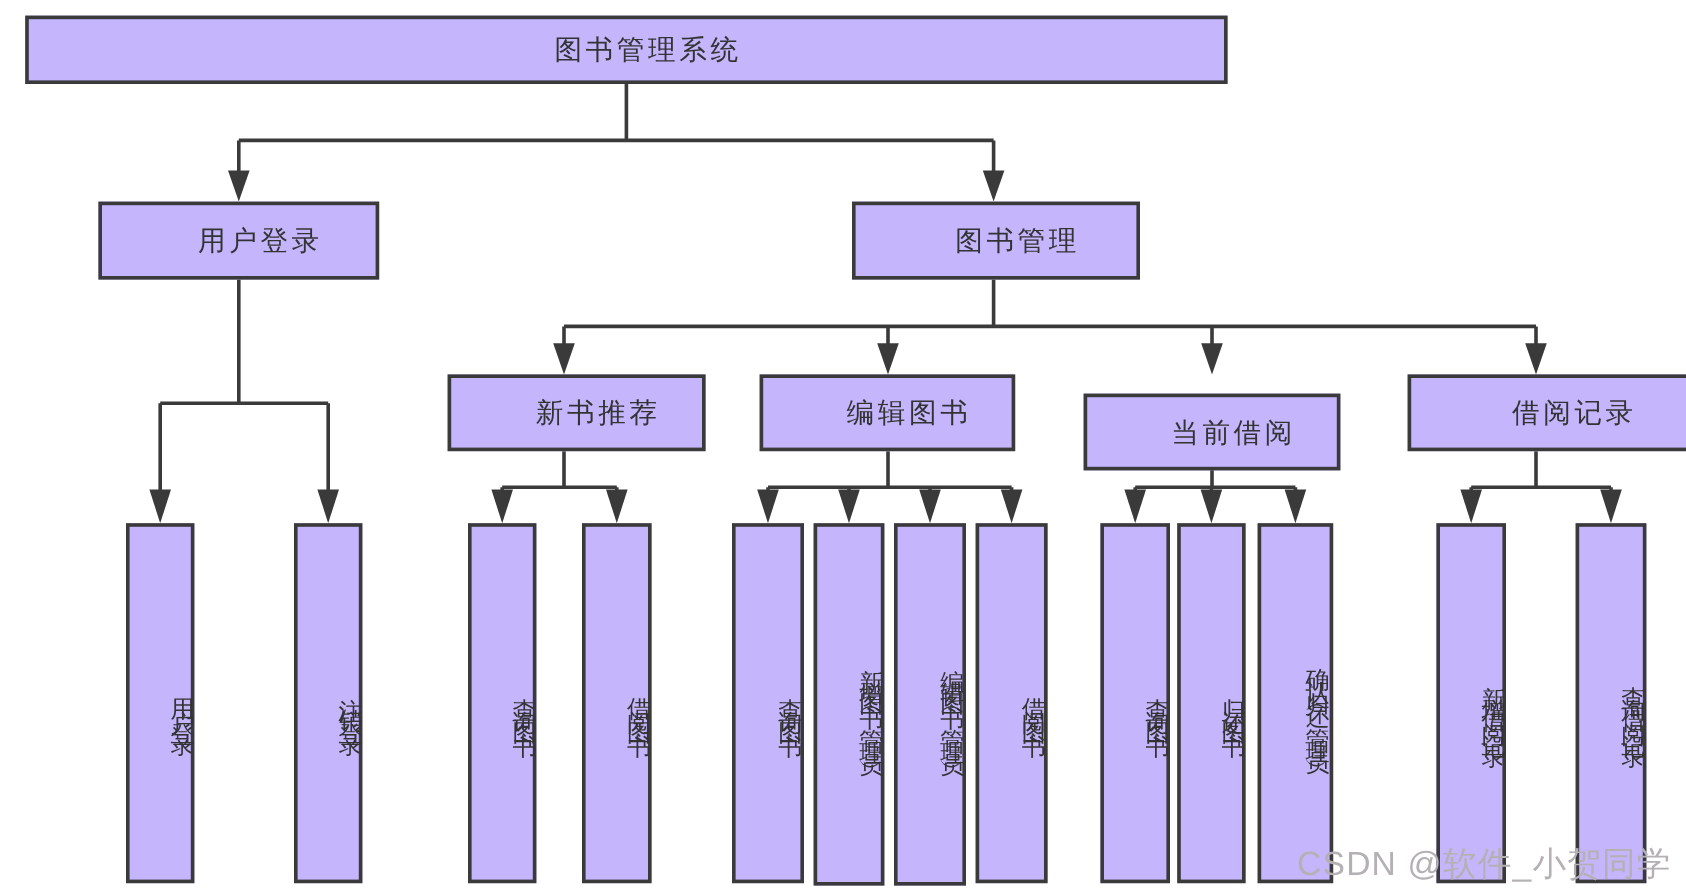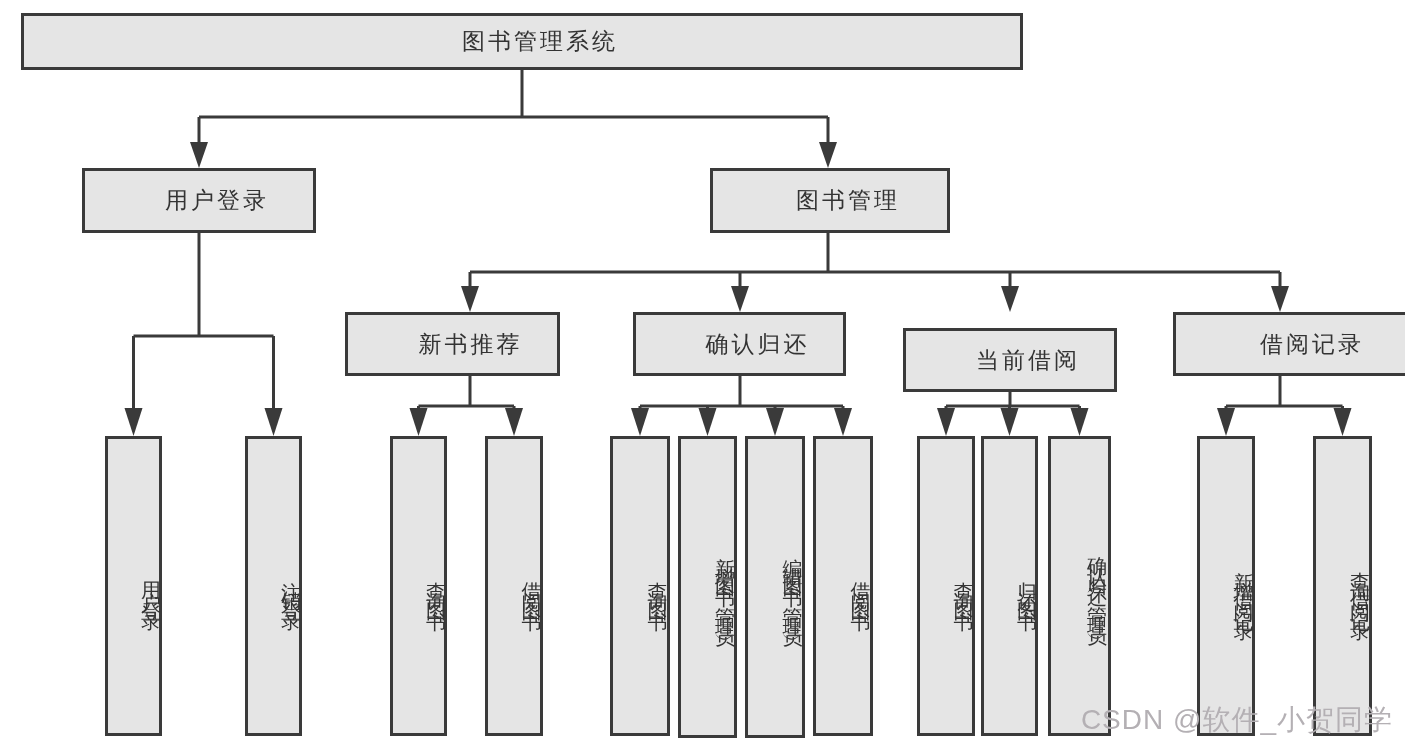--- a/index.html
+++ b/index.html
@@ -22,21 +22,21 @@
     fill: none;
   }
   .wires polygon {
     fill: #3a3a3a;
     stroke: none;
   }
   .box {
     position: absolute;
     box-sizing: border-box;
     border: 3px solid #3a3a3a;
-    background: #e5e5e5;
+    background: #c4b5fd;
     display: flex;
     align-items: center;
     justify-content: center;
     color: #333333;
     padding-left: 36px;
   }
   .hbox {
     font-size: 23px;
     letter-spacing: 3px;
     white-space: nowrap;
@@ -111,22 +111,22 @@
       <polygon points="1217,408 1235,408 1226,436"></polygon>
       <polygon points="1333.5,408 1351.5,408 1342.5,436"></polygon>
     </g>
   </svg>
 
   <div class="box hbox" style="left:21px; top:13px; width:1002px; height:57px">图书管理系统</div>
 
   <div class="box hbox" style="left:82px; top:168px; width:234px; height:65px">用户登录</div>
   <div class="box hbox" style="left:710px; top:168px; width:240px; height:65px">图书管理</div>
 
-  <div class="box hbox" style="left:345px; top:312px; width:215px; height:64px">新书推荐</div>
-  <div class="box hbox" style="left:633px; top:312px; width:213px; height:64px">确认归还</div>
+  <div class="box hbox" style="left:373px; top:312px; width:215px; height:64px">新书推荐</div>
+  <div class="box hbox" style="left:633px; top:312px; width:213px; height:64px">编辑图书</div>
   <div class="box hbox" style="left:903px; top:328px; width:214px; height:64px">当前借阅</div>
   <div class="box hbox" style="left:1173px; top:312px; width:242px; height:64px">借阅记录</div>
 
   <div class="box vbox" style="left:105px; top:436px; width:57px; height:300px">用户登录</div>
   <div class="box vbox" style="left:245px; top:436px; width:57px; height:300px">注销登录</div>
 
   <div class="box vbox" style="left:390px; top:436px; width:57px; height:300px">查询图书</div>
   <div class="box vbox" style="left:485px; top:436px; width:58px; height:300px">借阅图书</div>
 
   <div class="box vbox" style="left:610px; top:436px; width:60px; height:300px">查询图书</div>

